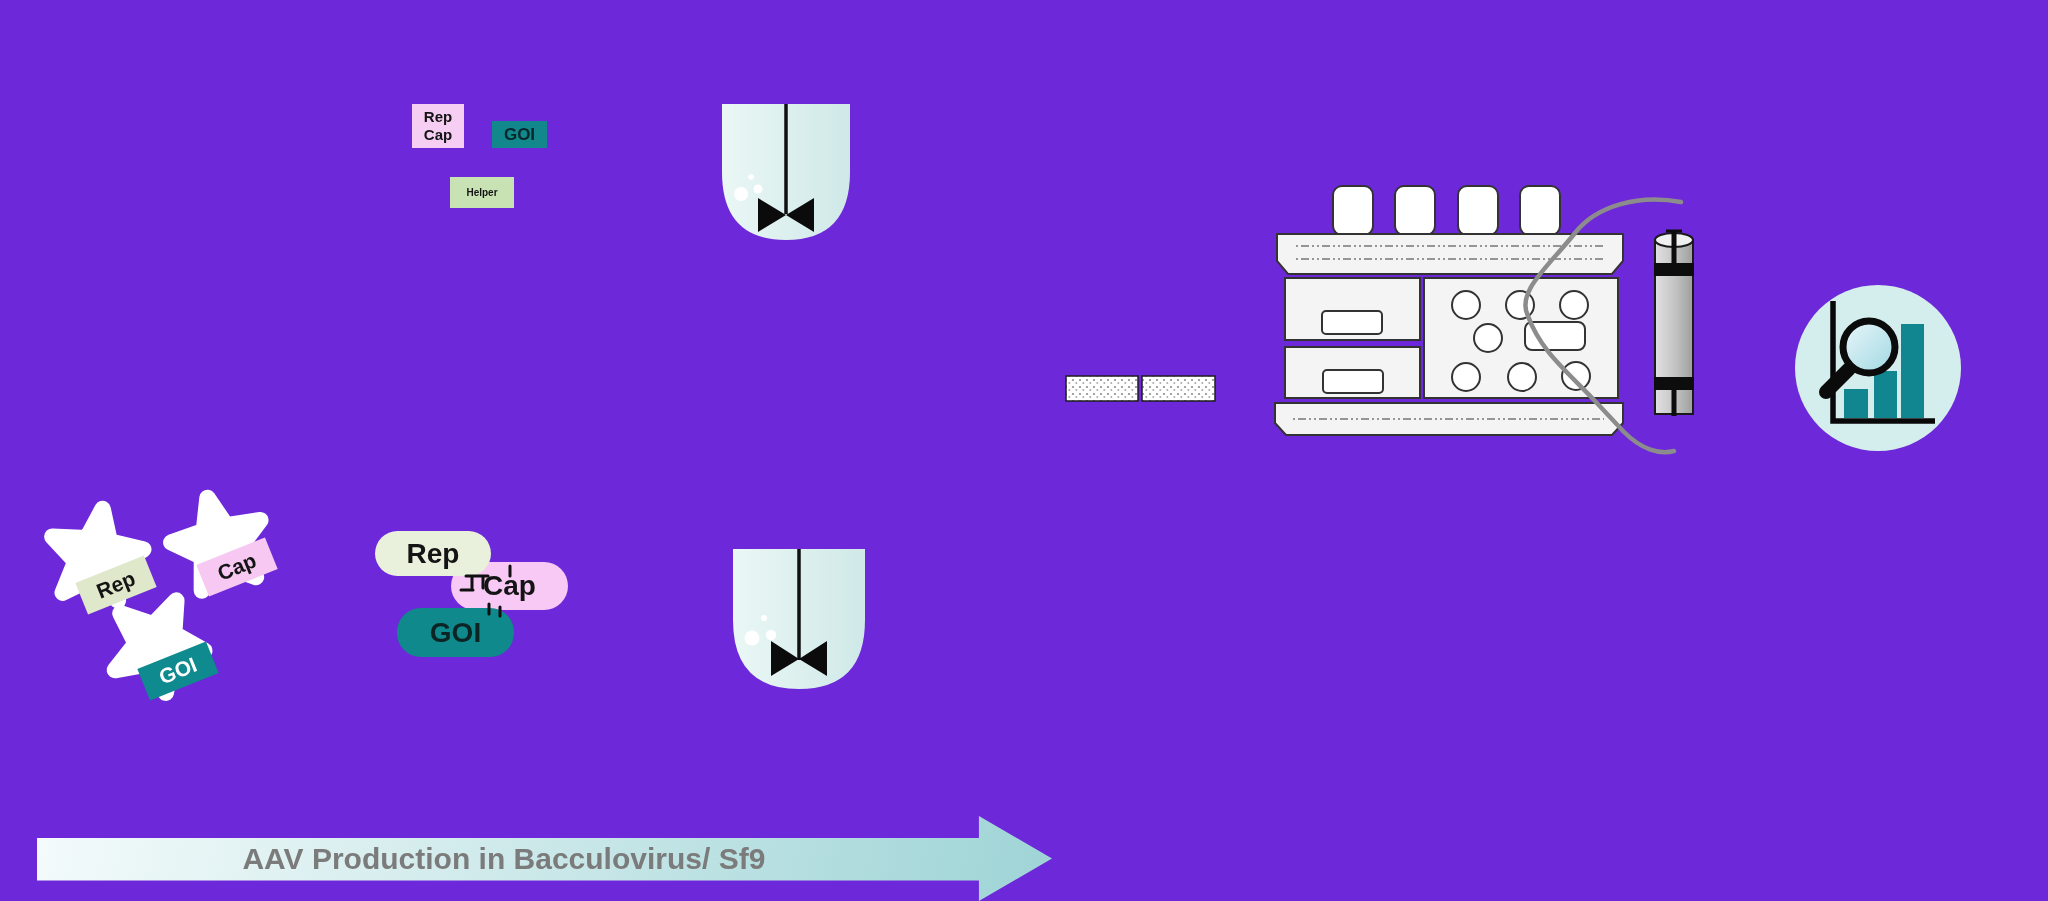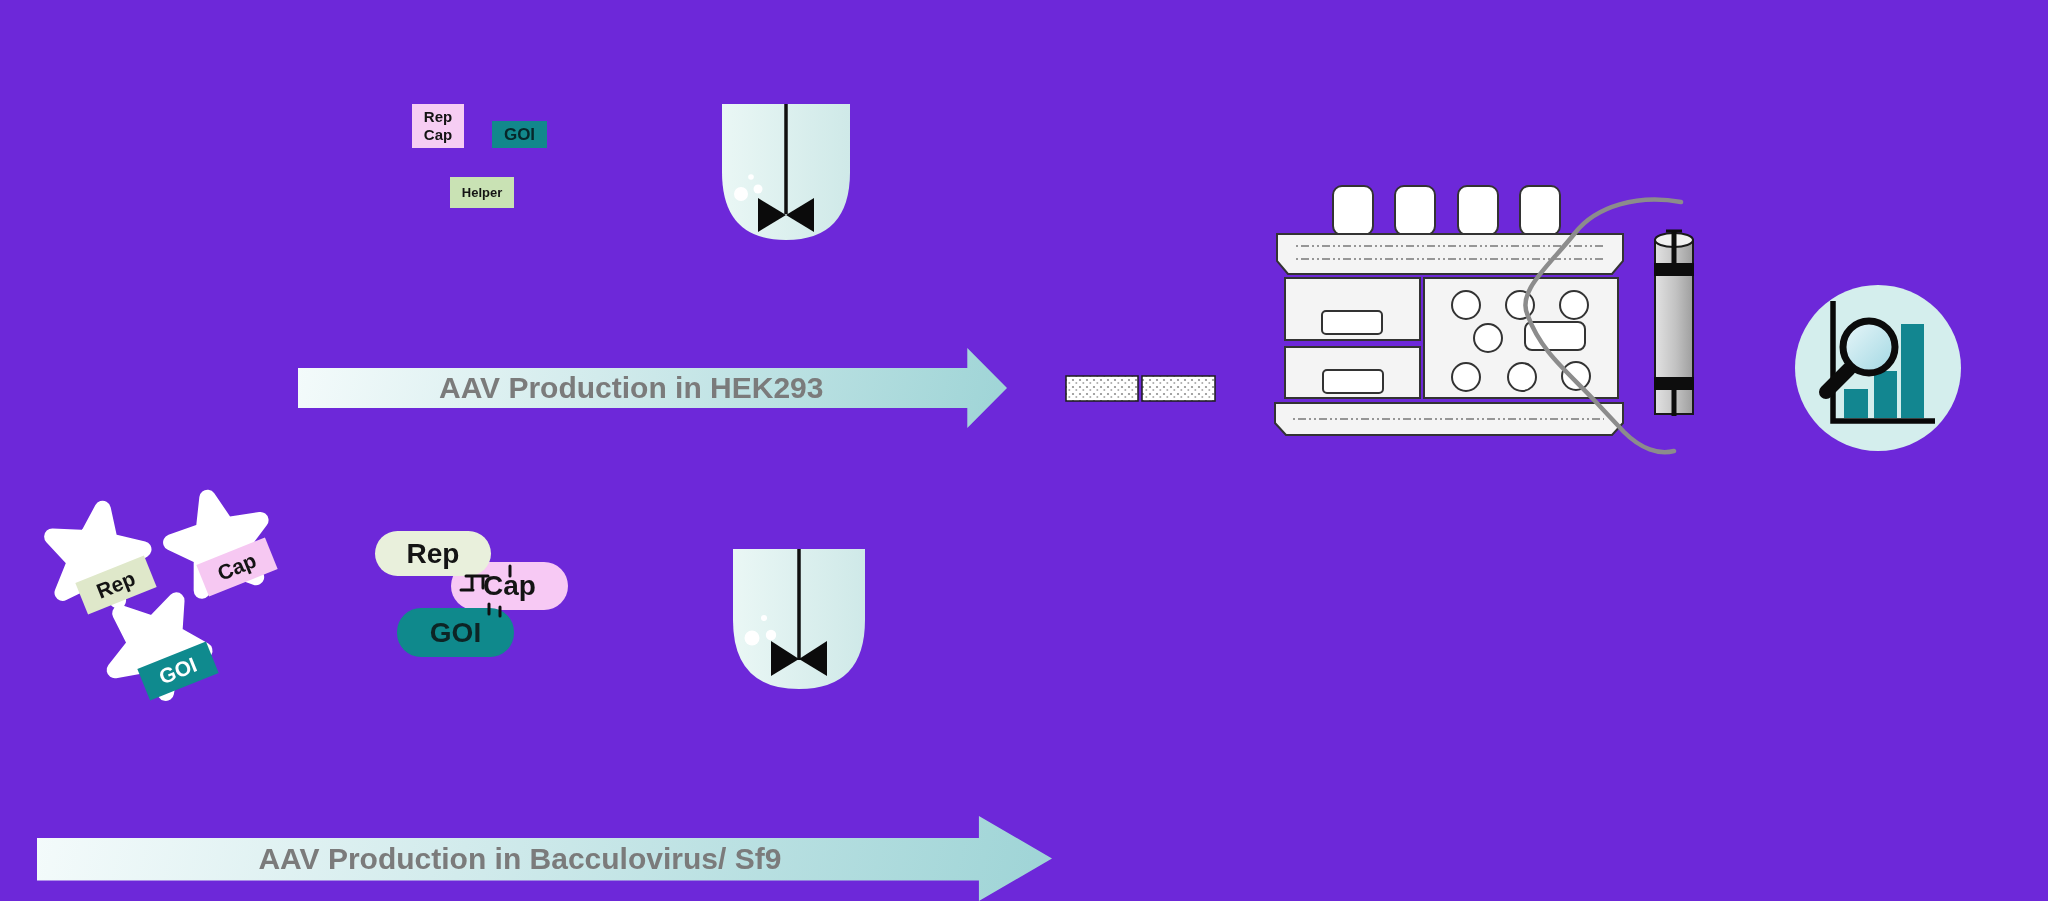--- a/index.html
+++ b/index.html
@@ -10,42 +10,42 @@
   svg{position:absolute;left:0;top:0;}
 
   
   .chip{
     position:absolute;display:flex;align-items:center;justify-content:center;
     font-weight:bold;color:#141414;text-align:center;
   }
   .chip-repcap{left:412px;top:104px;width:52px;height:44px;background:#f6cdf3;
     flex-direction:column;font-size:15px;line-height:18px;}
   .chip-goi{left:492px;top:121px;width:55px;height:27px;background:#12888c;font-size:17px;color:#07272a;}
-  .chip-helper{left:450px;top:177px;width:64px;height:31px;background:#c9e2b4;font-size:13px;}
+  .chip-helper{left:450px;top:177px;width:64px;height:31px;background:#c9e2b4;font-size:10px;}
 
   
   .parrow{
     position:absolute;
     background:linear-gradient(105deg,#f4fbfb 0%,#d2ebec 42%,#9ed4d6 100%);
     display:flex;align-items:center;
   }
   .parrow .alabel{
     position:absolute;top:0;height:100%;left:0;
     display:flex;align-items:center;justify-content:center;
     font-weight:bold;font-size:30px;color:#7b7b7b;white-space:nowrap;
   }
   .arrow-hek{left:298px;top:348px;width:709px;height:80px;
     clip-path:polygon(0 25%,94.4% 25%,94.4% 0,100% 50%,94.4% 100%,94.4% 75%,0 75%);}
   .arrow-hek .alabel{width:94%;}
   .arrow-pur{left:1080px;top:451px;width:932px;height:80px;
     clip-path:polygon(0 25%,96.3% 25%,96.3% 0,100% 50%,96.3% 100%,96.3% 75%,0 75%);}
   .arrow-pur .alabel{width:96%;}
   .arrow-sf9{left:37px;top:816px;width:1015px;height:85px;
     clip-path:polygon(0 26%,92.8% 26%,92.8% 0,100% 50%,92.8% 100%,92.8% 76%,0 76%);}
-  .arrow-sf9 .alabel{width:92%;padding-left:16px;}
+  .arrow-sf9 .alabel{width:92%;}
 
   
   .tag{
     position:absolute;width:74px;height:34px;transform:rotate(-22deg);
     display:flex;align-items:center;justify-content:center;
     font-weight:bold;font-size:21px;color:#141414;
   }
   .tag-rep{left:79px;top:568px;background:#dfe8ca;}
   .tag-cap{left:200px;top:550px;background:#f6c8f2;}
   .tag-goi{left:141px;top:654px;background:#0f8a8e;color:#ffffff;}
@@ -170,23 +170,20 @@
     <span>Rep</span>
     <span>Cap</span>
   </div>
   <div class="chip chip-goi">
     <span>GOI</span>
   </div>
   <div class="chip chip-helper">
     <span>Helper</span>
   </div>
 
-  <div class="parrow arrow-hek">
-    <span class="alabel">AAV Production in HEK293</span>
-  </div>
   <div class="parrow arrow-sf9">
     <span class="alabel">AAV Production in Bacculovirus/ Sf9</span>
   </div>
 
   <div class="tag tag-rep">
     <span>Rep</span>
   </div>
   <div class="tag tag-cap">
     <span>Cap</span>
   </div>

